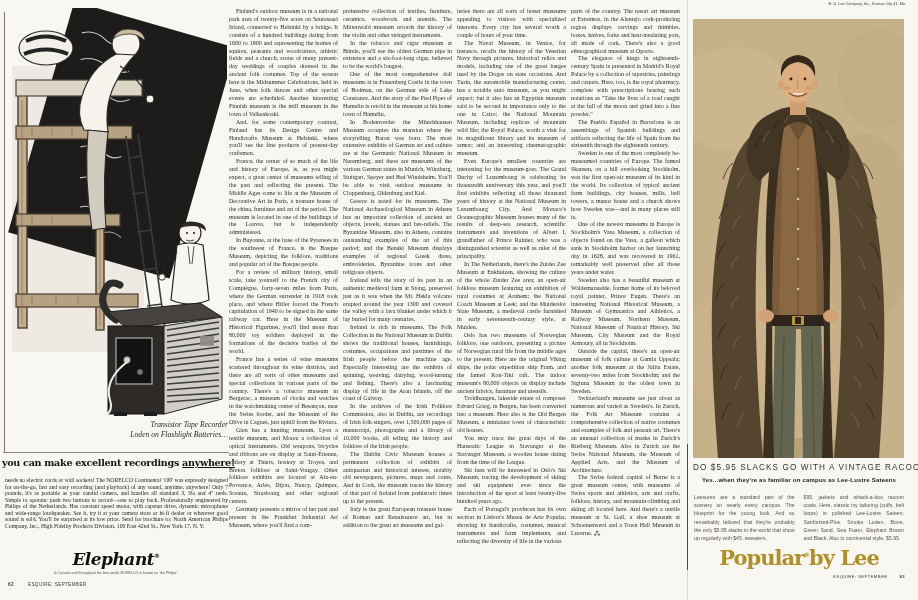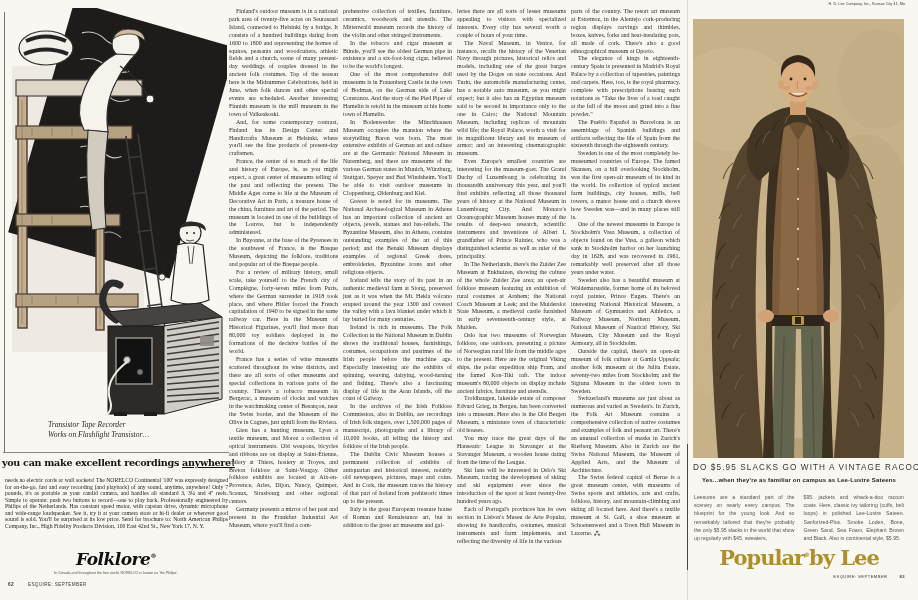--- a/index.html
+++ b/index.html
@@ -8,21 +8,21 @@
   
   .col{position:absolute;top:8px;height:556px;width:109px;overflow:hidden;
        font-size:6px;line-height:7.9px;text-align:justify;color:#2e2c29;}
   .col p{margin:0;text-indent:7px;}
   .col p:first-child{text-indent:0;}
   #col1{left:229px;} #col1 p:first-child{text-indent:7px;}
   #col2{left:343px;} #col3{left:457px;} #col4{left:571px;}
   
   #illo-rule{position:absolute;left:4px;top:12px;width:1px;height:440px;background:#7b756c;}
   #illo{position:absolute;left:8px;top:8px;width:219px;height:408px;}
-  #illo-caption{position:absolute;left:48px;top:420px;width:180px;text-align:left;
+  #illo-caption{position:absolute;left:48px;top:420px;width:180px;text-align:right;
        font-style:italic;font-size:7.6px;line-height:9.5px;color:#2a2a2a;}
   #norelco-rule{position:absolute;left:3px;top:452px;width:226px;height:1px;background:#8d8density;background:#8d8880;}
   #norelco-headline{position:absolute;left:2px;top:457px;width:228px;
        font-family:"DejaVu Serif",serif;font-weight:bold;font-size:9.6px;letter-spacing:-0.3px;color:#141414;white-space:nowrap;}
   #norelco-headline .ul{text-decoration:underline;}
   #norelco-body{position:absolute;left:5px;top:477px;width:223px;font-size:5.7px;line-height:6.5px;
        text-align:justify;color:#26241f;}
   #norelco-logo{position:absolute;left:0;top:549px;width:232px;text-align:center;
        font-family:"DejaVu Serif",serif;font-weight:bold;font-style:italic;font-size:17px;color:#101010;letter-spacing:-0.5px;}
   #norelco-logo sup{font-size:6px;}
@@ -112,27 +112,27 @@
         <circle cx="27" cy="62" r="3.4" fill="#d9d7d0" stroke="#555" stroke-width="0.8"></circle>
         <circle cx="40" cy="74" r="3" fill="#777" stroke="#333" stroke-width="0.8"></circle>
         <path d="M27 64 Q4 82 10 102 Q14 114 2 120" stroke="#efede6" stroke-width="2" fill="none"></path>
         <rect x="14" y="114" width="13" height="6" fill="#1c1c1c"></rect>
         <rect x="44" y="114" width="13" height="6" fill="#1c1c1c"></rect>
       </g>
     </svg>
   </div>
   <div id="illo-caption">
     <div>Transistor Tape Recorder</div>
-    <div>Works on Flashlight Transistor…</div>
+    <div>Loden on Flashlight Batteries…</div>
   </div>
 
   <div id="norelco-rule"></div>
   <div id="norelco-headline"><span>you can make excellent recordings </span><span class="ul">anywhere!</span></div>
   <div id="norelco-body">needs no electric cords or wall sockets! The NORELCO Continental '100' was expressly designed for on-the-go, fast and easy recording (and playback) of any sound, anytime, anywhere! Only 7 pounds, it's as portable as your candid camera, and handles all standard 3, 3¼ and 4" reels. Simple to operate: push two buttons to record—one to play back. Professionally engineered by Philips of the Netherlands. Has constant speed motor, with capstan drive, dynamic microphone and wide-range loudspeaker. See it, try it at your camera store or hi-fi dealer or wherever good sound is sold. You'll be surprised at its low price. Send for brochure to: North American Philips Company, Inc., High Fidelity Products Division, 100 East 42nd St., New York 17, N. Y.</div>
-  <div id="norelco-logo"><span>Folklore</span><sup>®</sup></div>
+  <div id="norelco-logo"><span>Elephant</span><sup>®</sup></div>
   <div id="norelco-fine">In Canada and throughout the free world, NORELCO is known as 'the Philips'.</div>
 
   <div class="col" id="col1">
       <p>Finland's outdoor museum is in a national park area of twenty-five acres on Seurasaari Island, connected to Helsinki by a bridge. It consists of a hundred buildings dating from 1600 to 1800 and representing the homes of squires, peasants and woodcutters, athletic fields and a church, scene of many present-day weddings of couples dressed in the ancient folk costumes. Top of the season here is the Midsummer Celebrations, held in June, when folk dances and other special events are scheduled. Another interesting Finnish museum is the mill museum in the town of Valkeakoski.</p>
       <p>And, for some contemporary contrast, Finland has its Design Center and Handicrafts Museum at Helsinki, where you'll see the fine products of present-day craftsmen.</p>
       <p>France, the center of so much of the life and history of Europe, is, as you might expect, a great center of museums telling of the past and reflecting the present. The Middle Ages come to life at the Museum of Decorative Art in Paris, a treasure house of the china, furniture and art of the period. The museum is located in one of the buildings of the Louvre, but is independently administered.</p>
       <p>In Bayonne, at the base of the Pyrenees in the southwest of France, is the Basque Museum, depicting the folklore, traditions and popular art of the Basque people.</p>
       <p>For a review of military history, small scale, take yourself to the French city of Compiègne, forty-seven miles from Paris, where the German surrender in 1918 took place, and where Hitler forced the French capitulation of 1940 to be signed in the same railway car. Here in the Museum of Historical Figurines, you'll find more than 80,000 toy soldiers deployed in the formations of the decisive battles of the world.</p>
       <p>France has a series of wine museums scattered throughout its wine districts, and there are all sorts of other museums and special collections in various parts of the country. There's a tobacco museum in Bergerac, a museum of clocks and watches in the watchmaking center of Besançon, near the Swiss border, and the Museum of the Olive in Cagnes, just uphill from the Riviera.</p>
       <p>Gien has a hunting museum, Lyon a textile museum, and Morez a collection of optical instruments. Old weapons, bicycles and ribbons are on display at Saint-Étienne, cutlery at Thiers, hosiery at Troyes, and Breton folklore at Saint-Vougay. Other folklore exhibits are located at Aix-en-Provence, Arles, Dijon, Nancy, Quimper, Sceaux, Strasbourg and other regional centers.</p>

